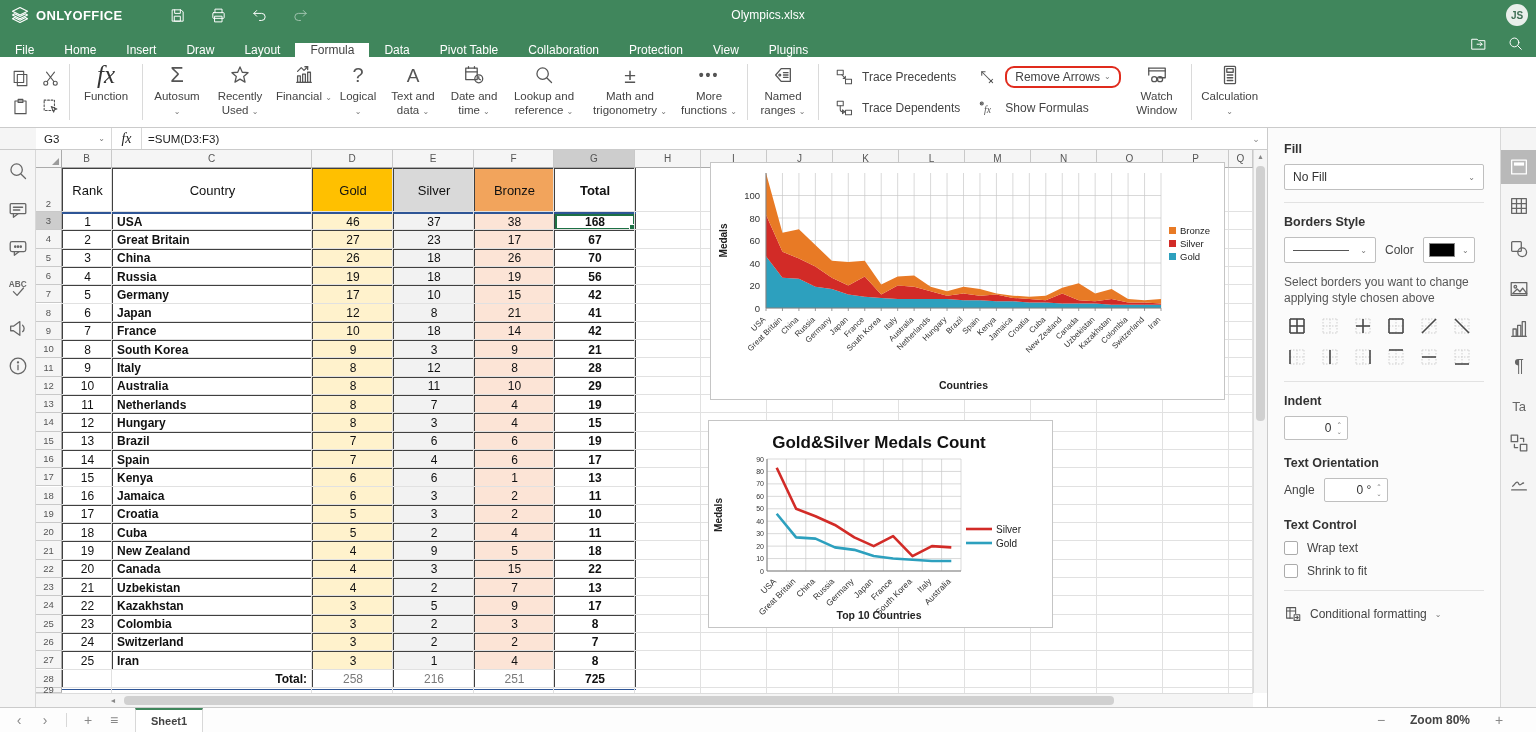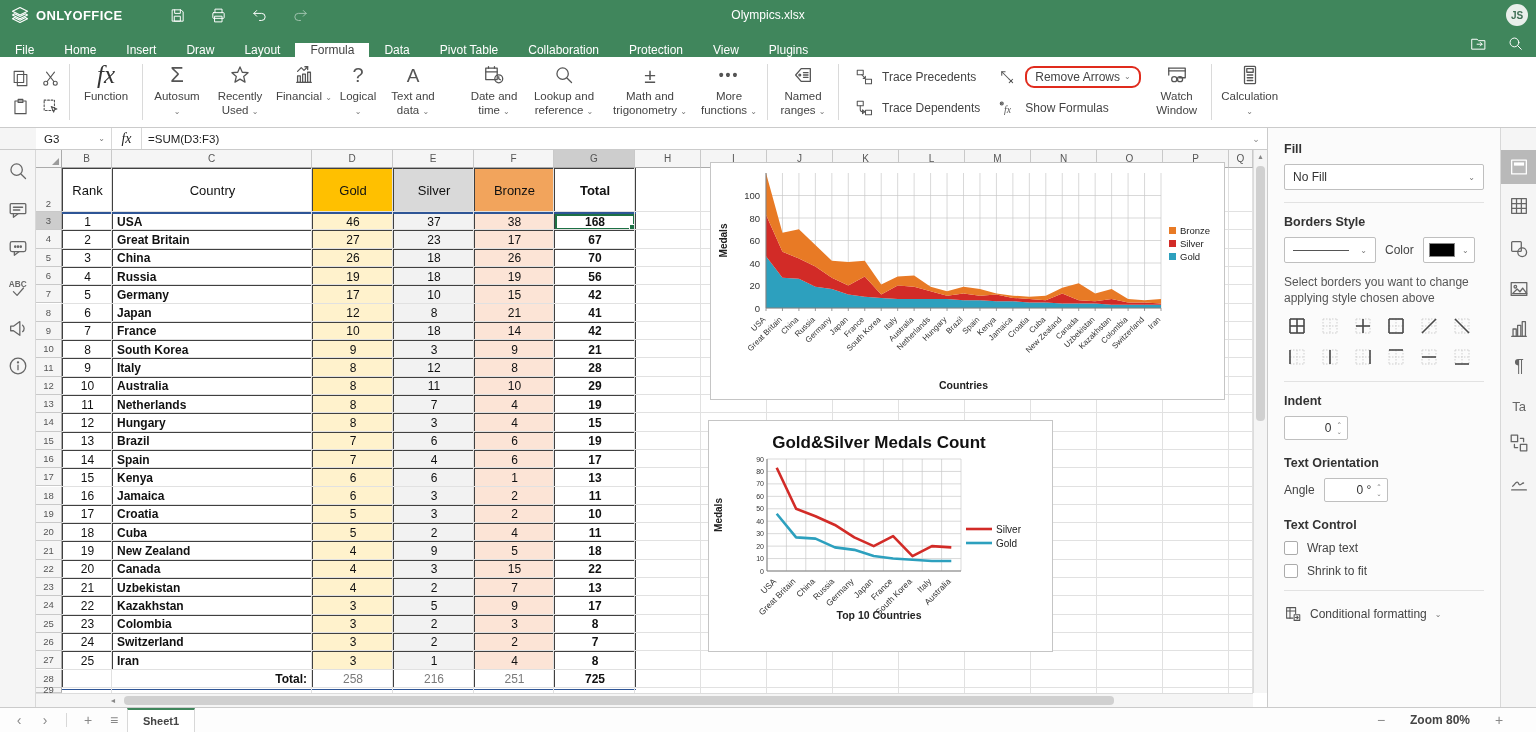--- a/index.html
+++ b/index.html
@@ -73,21 +73,21 @@
   #medal-table .total { font-weight:bold; }
   #medal-table .gray { color:#7A7A7A; }
   #medal-table .total-label { text-align:right; font-weight:bold; padding-right:5px; }
   #medal-table .totals td { border-bottom:3px double #2E5596; }
   #medal-table .sel-cell { position:relative; box-shadow:inset 0 0 0 2px #1E7145; }
   #medal-table .sel-cell::after { content:''; position:absolute; right:-1px; bottom:-1px; width:5px; height:5px; background:#1E7145; border:1px solid #fff; }
 
   
   .chartbox { position:absolute; background:#fff; border:1px solid #C5C5C5; }
   #chart1 { left:710px; top:162px; width:515px; height:238px; }
-  #chart2 { left:708px; top:420px; width:345px; height:232px; }
+  #chart2 { left:708px; top:420px; width:345px; height:208px; }
 
   
   .vscroll { position:absolute; left:1253px; top:150px; width:14px; bottom:39px; background:#F5F5F5; border-left:1px solid #DCDCDC; }
   .vs-arrow { position:absolute; top:3px; left:0; right:0; text-align:center; font-size:7px; color:#888; }
   .vs-thumb { position:absolute; left:2px; right:2px; top:16px; height:255px; background:#D0D0D0; border-radius:4px; }
   .hscroll { position:absolute; left:36px; width:1217px; height:14px; bottom:25px; background:#F5F5F5; border-top:1px solid #DCDCDC; }
   .hs-arrow { position:absolute; left:70px; top:0; bottom:0; width:14px; text-align:center; font-size:7px; color:#888; display:flex; align-items:center; justify-content:center; }
   .hs-thumb { position:absolute; top:2px; bottom:2px; left:88px; width:990px; background:#D0D0D0; border-radius:4px; }
 
   
@@ -113,21 +113,21 @@
 
   
   .rightstrip { position:absolute; left:1500px; top:128px; width:36px; bottom:25px; background:#F5F5F5; border-left:1px solid #D8D8D8; }
   .rp-icon { position:absolute; left:7px; width:22px; height:22px; color:#666; display:flex; align-items:center; justify-content:center; }
   .rp-icon.active { left:0; width:36px; height:34px; background:#B9B9B9; color:#fff; padding:6px 7px; }
 
   
   .statusbar { position:absolute; left:0; right:0; bottom:0; height:25px; background:#FDFDFD; border-top:1px solid #CBCBCB; display:flex; align-items:center; font-size:12px; color:#555; }
   .sb-ic { width:26px; text-align:center; font-size:14px; color:#888; }
   .sb-vsep { width:1px; height:14px; background:#D8D8D8; margin:0 8px; }
-  .sheet-tab { height:100%; display:flex; align-items:center; padding:0 15px; background:#fff; border-top:2px solid #40865C; border-left:1px solid #D8D8D8; border-right:1px solid #D8D8D8; font-weight:bold; font-size:11px; color:#444; }
+  .sheet-tab { height:100%; display:flex; align-items:center; padding:0 15px; background:#fff; border-top:2px solid #40865C; border-left:1px solid #D8D8D8; border-right:1px solid #D8D8D8; font-weight:bold; font-size:11px; color:#444; margin-left:8px; }
   .flex-sp { flex:1; }
   .zoom-label { font-weight:bold; color:#444; margin:0 16px; }
 </style>
 </head>
 <body>
 
 <div class="topbar">
   <div class="brand">
     <span class="icon">
       <svg viewBox="0 0 24 24">
@@ -249,21 +249,21 @@
           <span class="glyph" style="font-size:20px">?</span>
         </span>
         <span class="bb-label">Logical <span class="chev">⌄</span></span>
       </div>
       <div class="bigbtn" style="width: 58px;">
         <span class="bb-icon icon">
           <span class="glyph" style="font-size:19px">A</span>
         </span>
         <span class="bb-label">Text and data <span class="chev">⌄</span></span>
       </div>
-      <div class="bigbtn" style="width: 58px; margin-left: 20px;">
+      <div class="bigbtn" style="width: 58px;">
         <span class="bb-icon icon">
           <svg viewBox="0 0 24 24">
             <rect x="3" y="4.5" width="12.5" height="12.5"></rect>
             <path d="M3 8.5h12.5M6 4.5V2.8M12.5 4.5V2.8"></path>
             <circle cx="17.2" cy="16.2" r="4.3"></circle>
             <path d="M17.2 13.8v2.4l1.8 1"></path>
           </svg>
         </span>
         <span class="bb-label">Date and time <span class="chev">⌄</span></span>
       </div>

